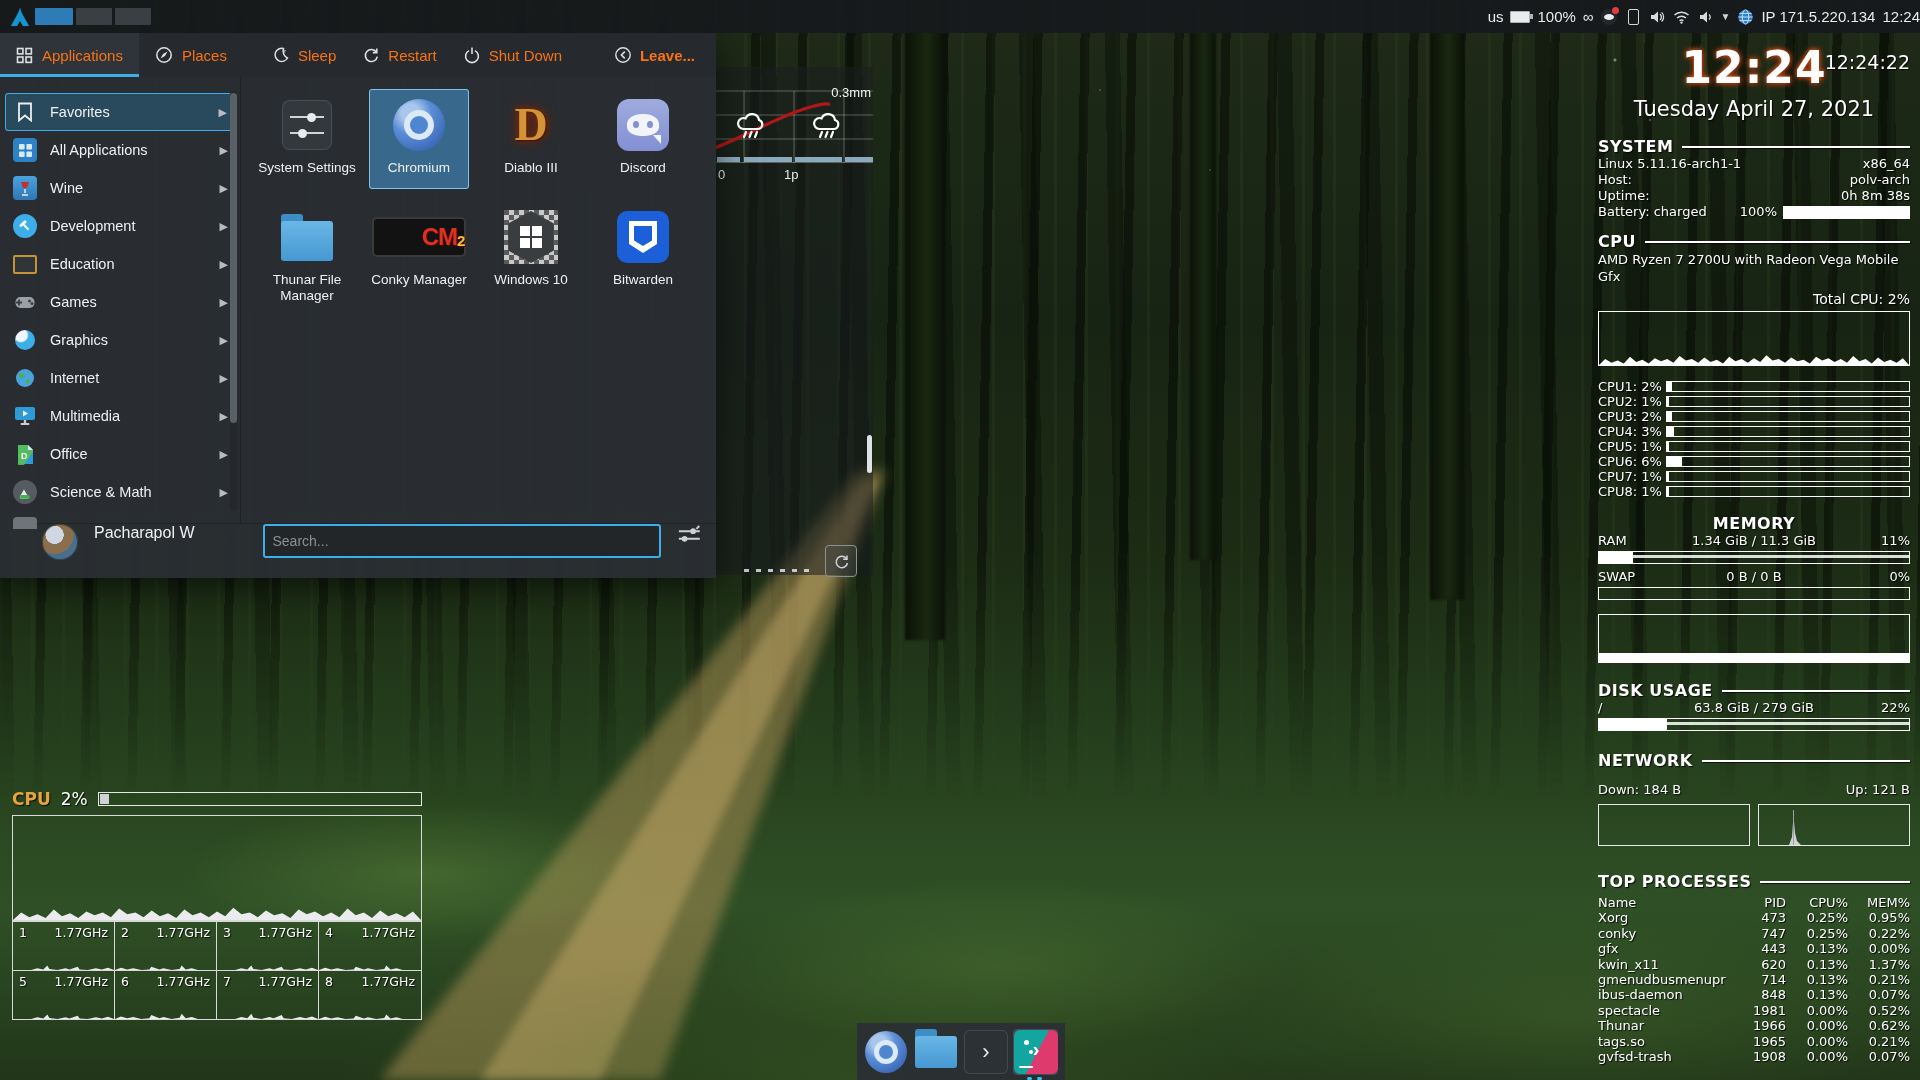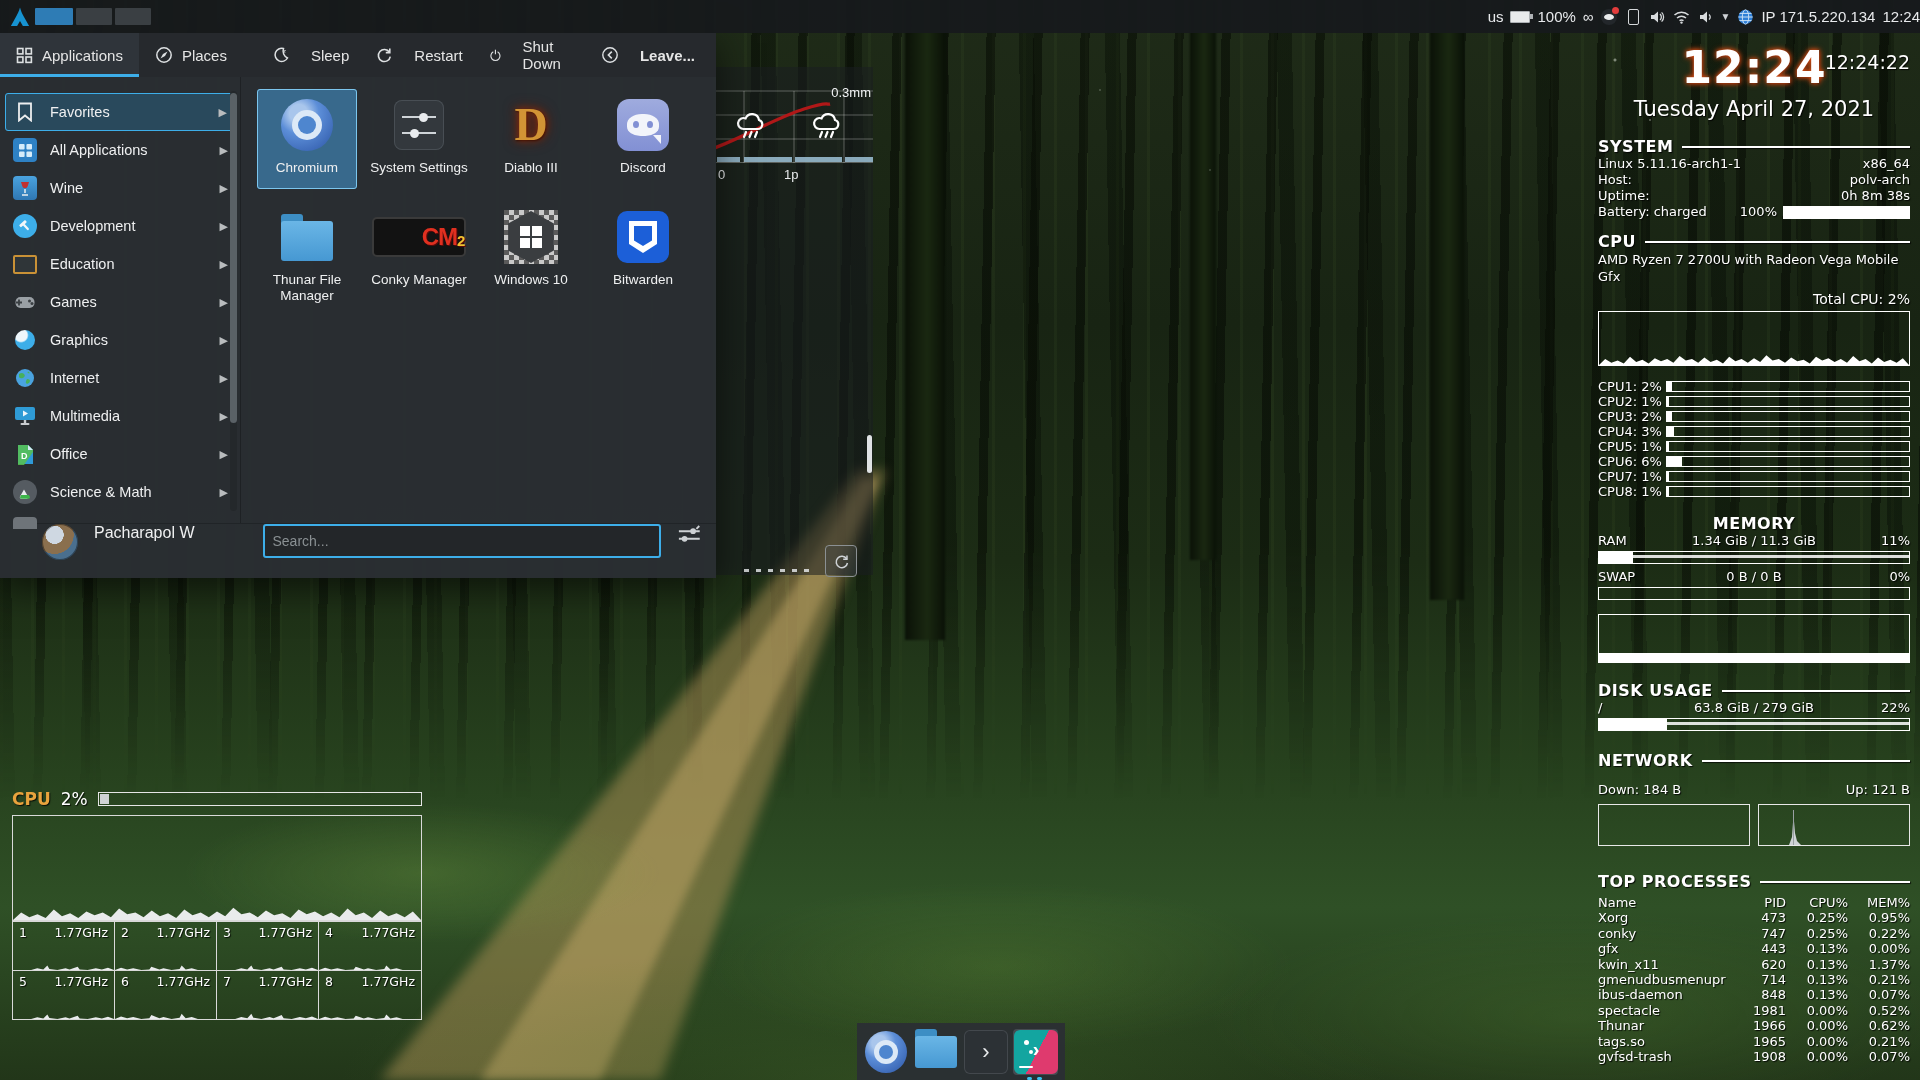--- a/index.html
+++ b/index.html
@@ -43,24 +43,24 @@
   .ticon{width:17px;height:17px;display:flex;align-items:center;justify-content:center;position:relative;}
   .disc-tray{width:16px;height:16px;border-radius:50%;background:#23272b;position:relative;}
   .disc-tray:before{content:"";position:absolute;left:3px;top:5px;width:10px;height:6px;border-radius:50%;background:#e9ebec;}
   .disc-tray:after{content:"";position:absolute;right:-2px;top:-2px;width:7px;height:7px;border-radius:50%;background:#e23c3c;}
   .phone{width:9px;height:14px;border:1.5px solid #d5d8da;border-radius:2px;}
   .caret{color:#cfd3d6;font-size:10px;}
 
   
   .launcher{position:absolute;left:0;top:33px;width:716px;height:545px;background:rgba(42,46,50,.98);
     z-index:50;box-shadow:0 10px 34px rgba(0,0,0,.55);display:flex;flex-direction:column;}
-  .menubar{height:44px;background:#26292d;display:flex;align-items:stretch;color:#e5e5e5;font-size:15px;flex:none;}
+  .menubar{height:44px;background:#26292d;display:flex;align-items:stretch;color:#f97316;font-size:15px;flex:none;}
   .mtab{display:flex;align-items:center;gap:9px;padding:0 16px;position:relative;}
   .mtab.active{background:#2f343a;box-shadow:inset 0 -3px 0 #3daee9;}
-  .mact{display:flex;align-items:center;gap:21px;padding:0 13px;}
+  .mact{display:flex;align-items:center;gap:8px;padding:0 13px;}
   .mact.first{margin-left:16px;}
   .mspace{flex:1;}
   .body{flex:1;display:flex;min-height:0;}
   .cats{width:240px;padding-top:16px;position:relative;flex:none;border-right:1px solid rgba(0,0,0,.25);}
   .cat{height:38px;display:flex;align-items:center;gap:13px;padding:0 12px 0 13px;color:#eff0f1;font-size:14.5px;}
   .cat .chev{margin-left:auto;color:#b9bcbe;font-size:11px;}
   .cat.selected{background:#29495c;outline:1px solid #3daee9;outline-offset:-1px;border-radius:3px;margin:0 5px;padding:0 8px;}
   .catpartial{height:12px;overflow:hidden;padding-left:13px;margin-top:6px;}
   .catpartial i{display:block;width:24px;height:24px;border-radius:4px;background:#6e7479;}
   .sb{position:absolute;right:3px;top:14px;width:7px;height:420px;background:#24282b;border-radius:4px;}
@@ -435,42 +435,42 @@
         <div class="catpartial">
             <i></i>
           </div>
         <div class="sb">
             <i></i>
           </div>
       </div>
 
       <div class="apps">
         <div class="grid">
-          <div class="appcell selected">
-            <span class="ai">
-                <span class="chromium">
-                  <i>
-                    <b></b>
-                  </i>
-                </span>
-              </span>
-            <span>Chromium</span>
-          </div>
           <div class="appcell">
             <span class="ai">
               <span class="syssett">
                   <span class="sl" style="top:16px;">
                     <i style="right:8px;"></i>
                   </span>
                   <span class="sl" style="top:32px;">
                     <i style="left:8px;"></i>
                   </span>
                 </span>
             </span>
             <span>System Settings</span>
+          </div>
+          <div class="appcell selected">
+            <span class="ai">
+                <span class="chromium">
+                  <i>
+                    <b></b>
+                  </i>
+                </span>
+              </span>
+            <span>Chromium</span>
           </div>
           <div class="appcell">
             <span class="ai">
                 <span class="diablo">D</span>
               </span>
             <span>Diablo III</span>
           </div>
           <div class="appcell">
             <span class="ai">
                 <span class="discord-ic">

